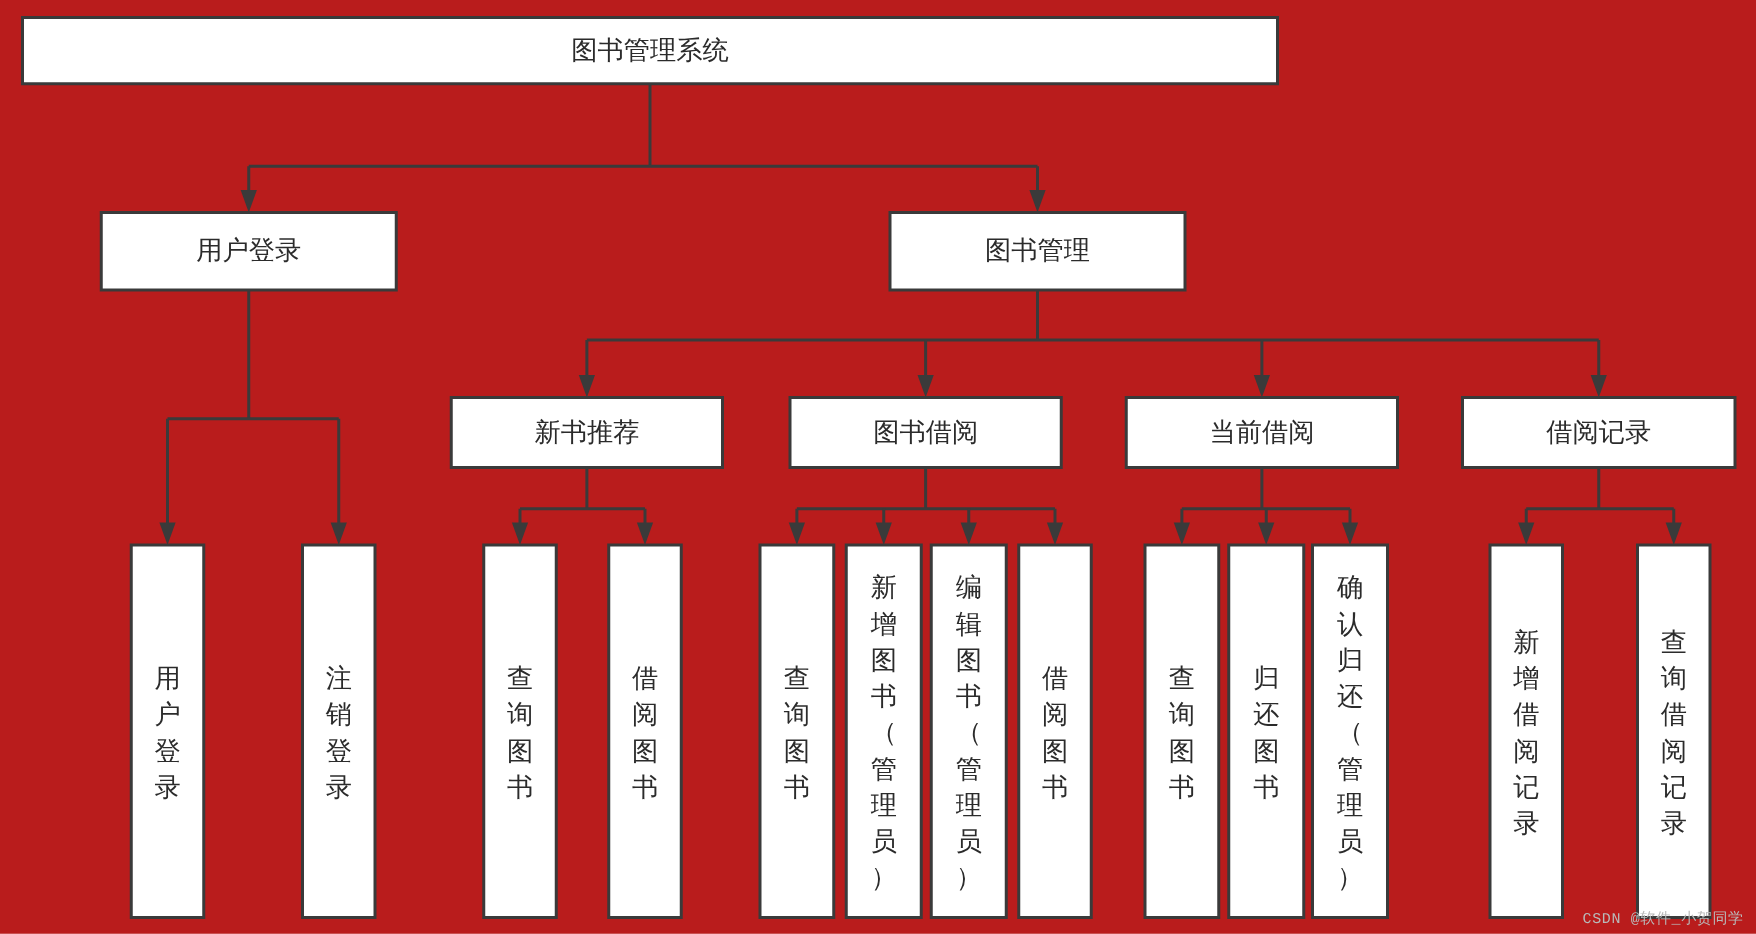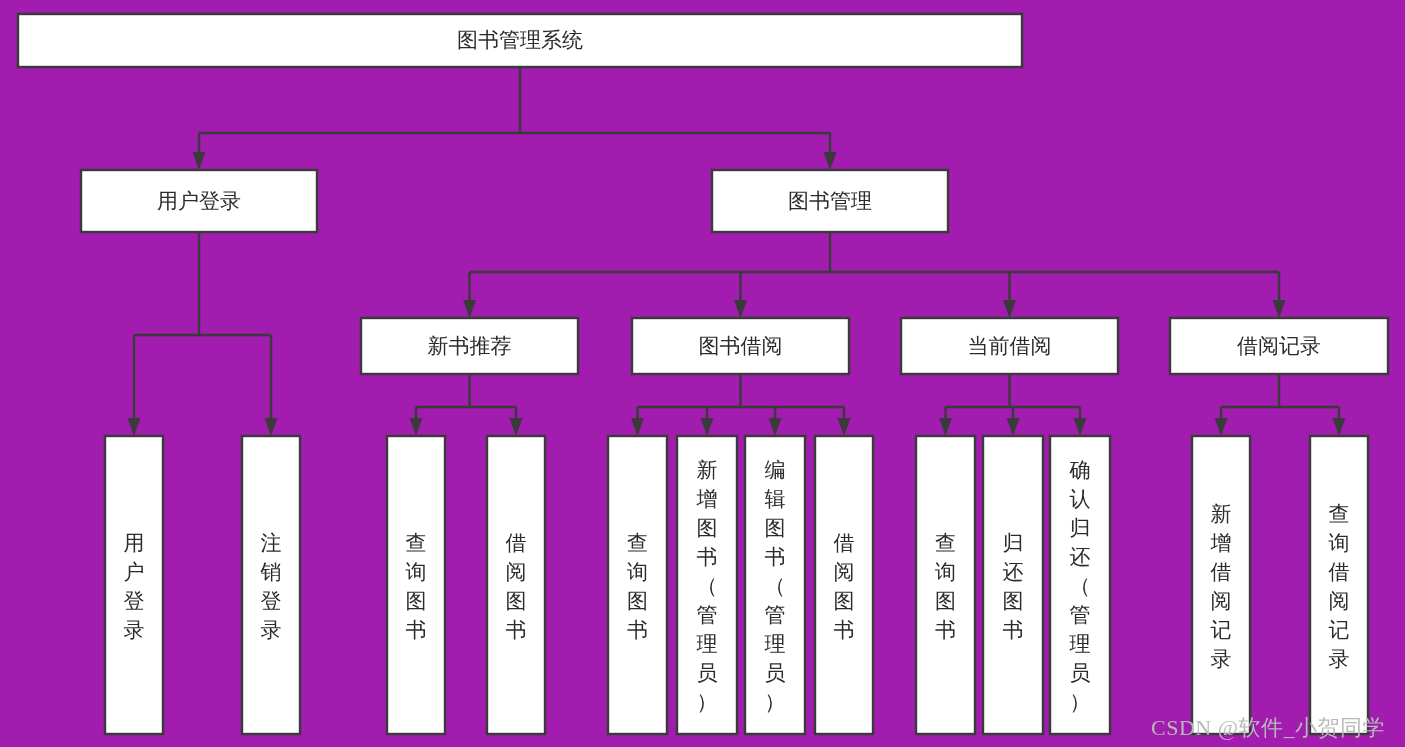--- a/index.html
+++ b/index.html
@@ -11,21 +11,21 @@
     width: 1405px;
     height: 747px;
     font-family: "Liberation Sans", "DejaVu Sans", sans-serif;
     overflow: hidden;
     position: relative;
   }
   #diagram-root {
     position: relative;
     width: 1405px;
     height: 747px;
-    background: #a21caf;
+    background: #b91c1c;
     text-align: right;
   }
   svg#tree-svg {
     position: absolute;
     left: 0;
     top: 0;
     width: 1405px;
     height: 747px;
     display: block;
   }
@@ -53,24 +53,24 @@
     stroke-width: 2.4;
     fill: none;
     stroke-linecap: butt;
   }
   .edge-arrow {
     fill: #3a3a3a;
     stroke: none;
   }
   .watermark {
     position: absolute;
-    right: 20px;
+    right: 10px;
     bottom: 4px;
-    font-family: Liberation Serif, serif;
-    font-size: 22px;
+    font-family: Liberation Mono, monospace;
+    font-size: 12px;
     color: #b9b9b9;
     letter-spacing: 0.5px;
     user-select: none;
     pointer-events: none;
     white-space: nowrap;
   }
 </style>
 </head>
 <body>
 

